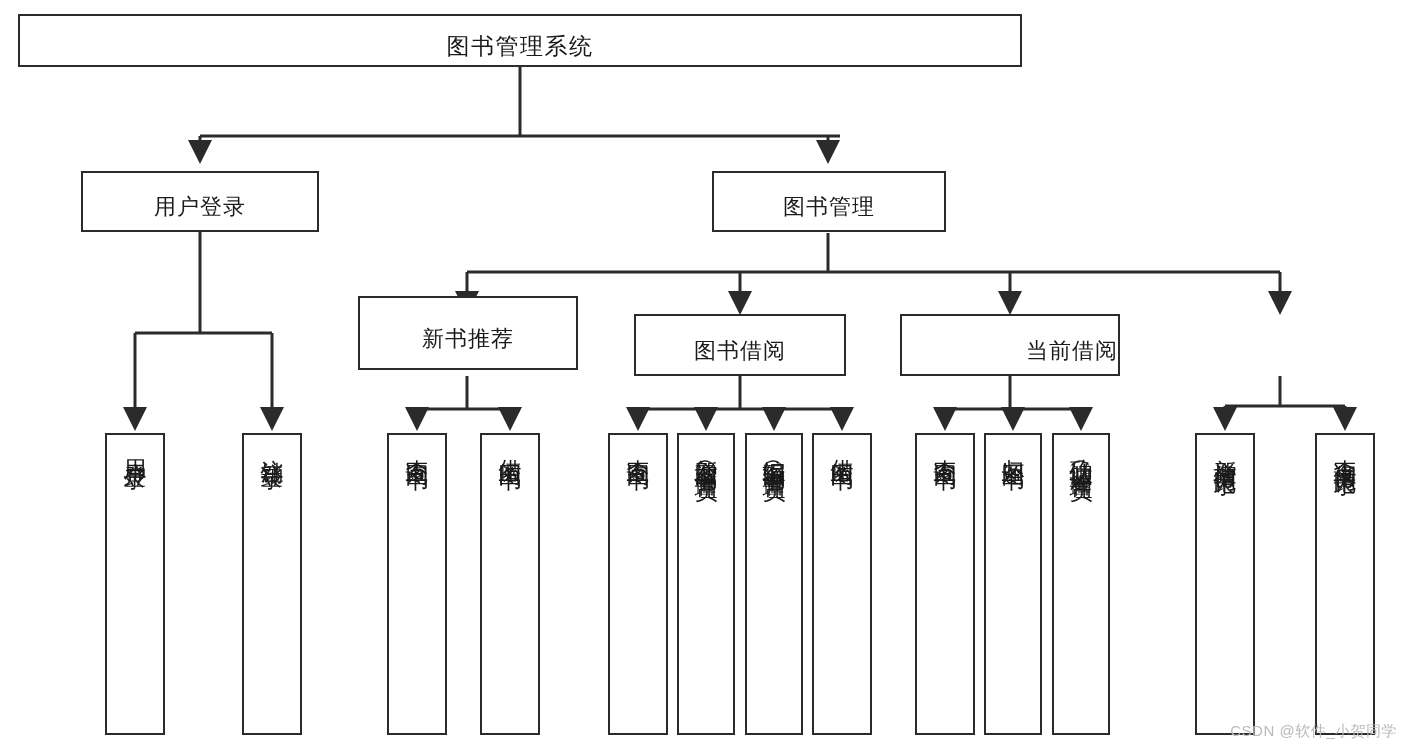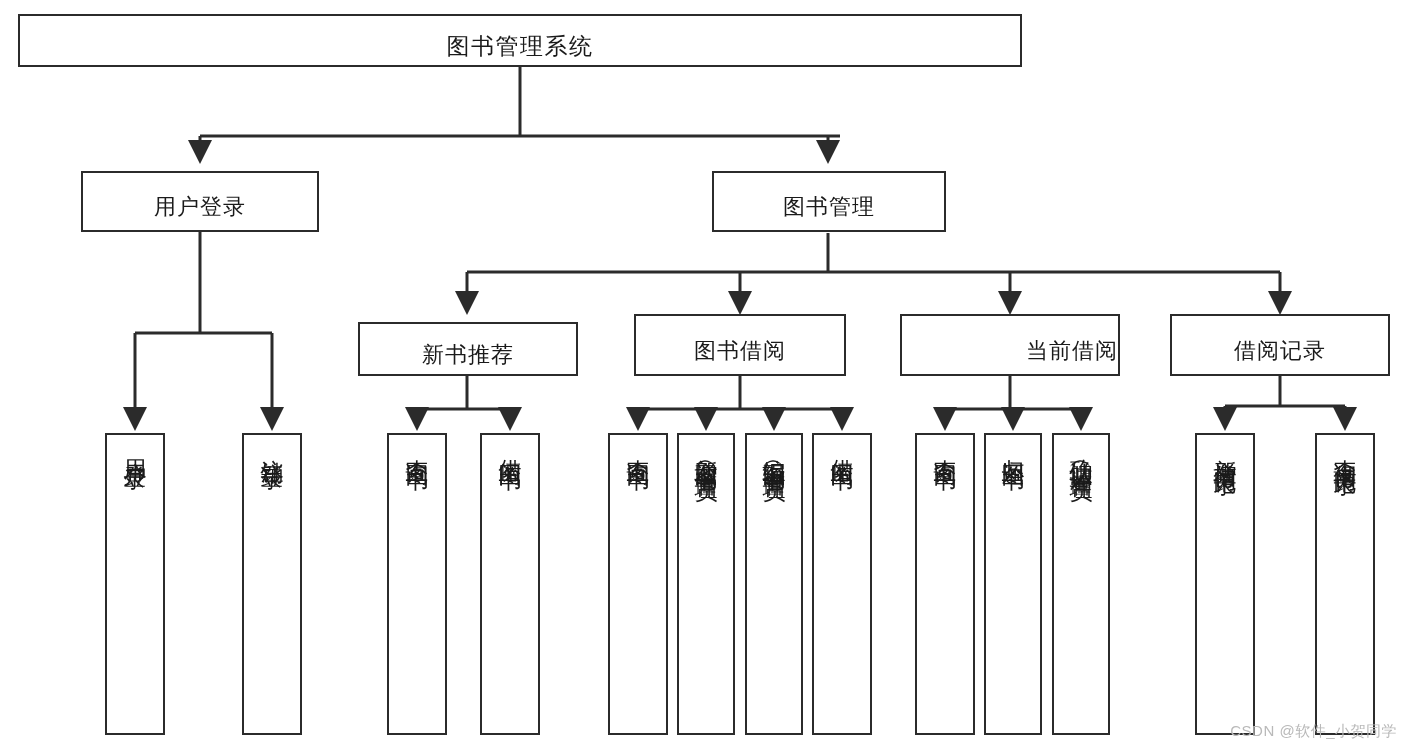--- a/index.html
+++ b/index.html
@@ -136,35 +136,32 @@
   </div>
 
   <div class="node horiz" style="left:81px; top:171px; width:238px; height:61px;">
     <span class="label">用户登录</span>
   </div>
 
   <div class="node horiz" style="left:712px; top:171px; width:234px; height:61px;">
     <span class="label">图书管理</span>
   </div>
 
-  <div class="node horiz" style="left:358px; top:322px; width:220px; height:54px;align-items:center;">
+  <div class="node horiz" style="left:358px; top:296px; width:220px; height:74px;align-items:center;">
     <span class="label">新书推荐</span>
   </div>
 
   <div class="node horiz" style="left:634px; top:314px; width:212px; height:62px;">
     <span class="label">图书借阅</span>
   </div>
 
   <div class="node horiz" style="left:900px; top:314px; width:220px; height:62px;justify-content:flex-end;">
     <span class="label">当前借阅</span>
   </div>
 
-  <div class="node horiz" style="left:1170px; top:314px; width:220px; height:62px;">
-    <span class="label">借阅记录</span>
-  </div>
 
   <div class="node vert" style="left:105px; top:433px; width:60px; height:302px;">
     <span class="label">用户登录</span>
   </div>
 
   <div class="node vert" style="left:242px; top:433px; width:60px; height:302px;">
     <span class="label">注销登录</span>
   </div>
 
   <div class="node vert" style="left:387px; top:433px; width:60px; height:302px;">

